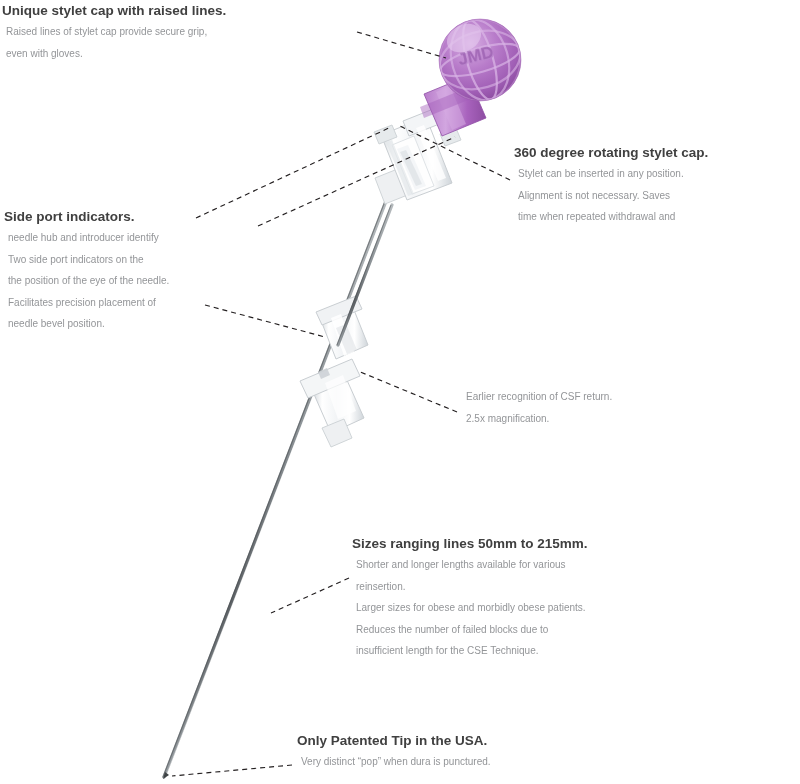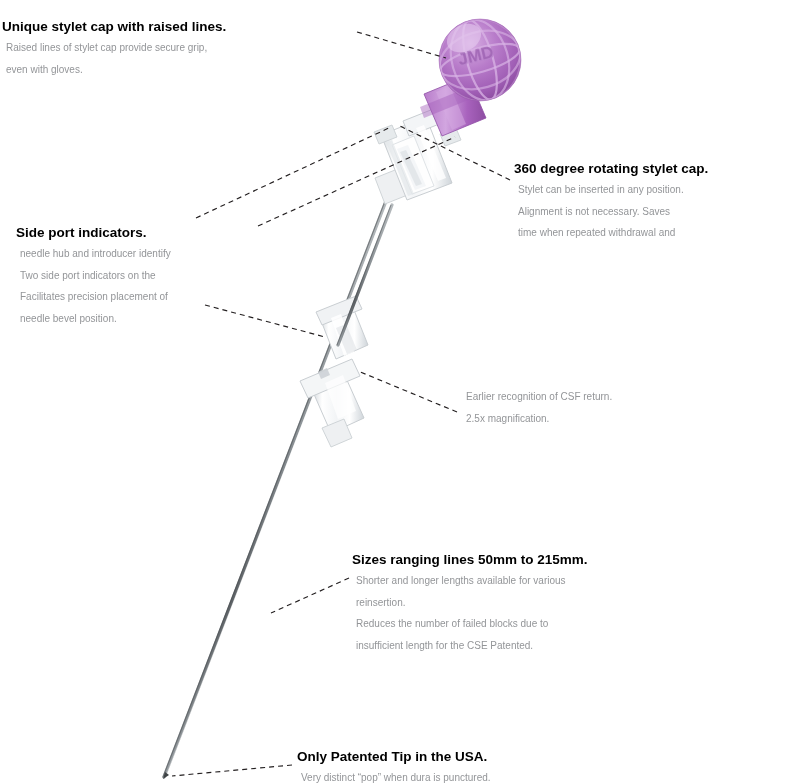--- a/index.html
+++ b/index.html
@@ -24,37 +24,37 @@
     width: 800px;
     height: 784px;
   }
   .callout {
     position: absolute;
     z-index: 5;
   }
   .callout .c-title {
     font-size: 13.5px;
     font-weight: bold;
-    color: #000000;
+    color: #404040;
     line-height: 17px;
     white-space: nowrap;
-    margin: 16px 0 1px 0;
+    margin: 0 0 1px 0;
   }
   .callout .c-line {
     font-size: 10px;
     font-weight: normal;
     color: #939598;
     line-height: 17.5px;
     white-space: nowrap;
     margin: 4px;
   }
   
   #callout-stylet-cap      { left: 2px;   top: 2px;   }
   #callout-rotating-cap    { left: 514px; top: 144px; }
-  #callout-side-port       { left: 16px;   top: 208px; }
+  #callout-side-port       { left: 4px;   top: 208px; }
   #callout-magnifying      { left: 462px; top: 384px; }
   #callout-sizes           { left: 352px; top: 535px; }
   #callout-patented-tip    { left: 297px; top: 732px; }
 </style>
 </head>
 <body>
 
 <div id="page">
 
   <svg id="device-svg" viewBox="0 0 800 784">
@@ -193,35 +193,37 @@
     <p class="c-title">360 degree rotating stylet cap.</p>
     <p class="c-line">Stylet can be inserted in any position.</p>
     <p class="c-line">Alignment is not necessary.  Saves</p>
     <p class="c-line">time when repeated withdrawal and</p>
   </div>
 
   <div class="callout" id="callout-side-port">
     <p class="c-title">Side port indicators.</p>
     <p class="c-line">needle hub and introducer identify</p>
     <p class="c-line">Two side port indicators on the</p>
+    <p class="c-line">the position of the eye of the needle.</p>
     <p class="c-line">Facilitates precision placement of</p>
     <p class="c-line">needle bevel position.</p>
   </div>
 
   <div class="callout" id="callout-magnifying">
     <p class="c-line">Earlier recognition of CSF return.</p>
     <p class="c-line">2.5x magnification.</p>
   </div>
 
   <div class="callout" id="callout-sizes">
     <p class="c-title">Sizes ranging lines 50mm to 215mm.</p>
     <p class="c-line">Shorter and longer lengths available for various</p>
     <p class="c-line">reinsertion.</p>
+    <p class="c-line">Larger sizes for obese and morbidly obese patients.</p>
     <p class="c-line">Reduces the number of failed blocks due to</p>
-    <p class="c-line">insufficient length for the CSE Patented.</p>
+    <p class="c-line">insufficient length for the CSE Technique.</p>
   </div>
 
   <div class="callout" id="callout-patented-tip">
     <p class="c-title">Only Patented Tip in the USA.</p>
     <p class="c-line">Very distinct “pop” when dura is punctured.</p>
   </div>
 
 </div>
 
 </body></html>

